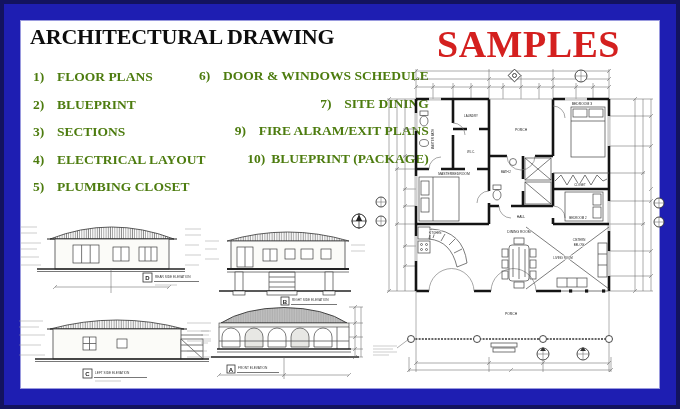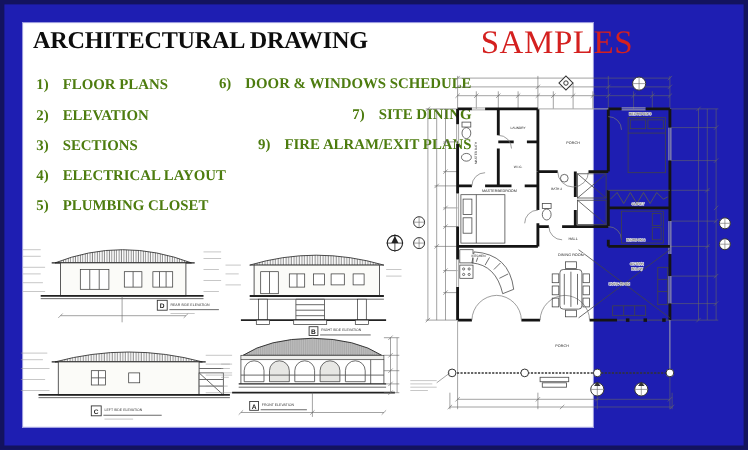--- a/index.html
+++ b/index.html
@@ -1,23 +1,23 @@
 <!DOCTYPE html>
 <html><head>
 <meta charset="utf-8">
 <style>
   html,body{margin:0;padding:0;background:#444;}
   .page{position:relative;width:680px;height:409px;background:#1e1eb2;overflow:hidden;
         font-family:"Liberation Serif",serif;}
   .frame-edge{position:absolute;inset:0;border:4px solid #13135f;pointer-events:none;}
-  .content{position:absolute;left:20px;top:20px;width:520px;height:369px;background:#ffffff;
+  .content{position:absolute;left:20px;top:20px;width:640px;height:369px;background:#ffffff;
            border:1px solid #9a9ade;box-sizing:border-box;}
   .title{position:absolute;left:9px;top:3px;font-size:22px;font-weight:700;color:#0d0d0d;
          letter-spacing:-0.2px;white-space:nowrap;}
-  .samples{position:absolute;left:416px;top:1px;font-size:30px;font-weight:400;color:#d4201f;
+  .samples{position:absolute;left:416px;top:1px;font-size:38px;font-weight:700;color:#d4201f;
            letter-spacing:0.5px;white-space:nowrap;}
   .svc-col{position:absolute;display:flex;flex-direction:column;gap:11.5px;}
   .svc-col.c1{left:12px;top:48px;}
   .svc-col.c2{left:178px;top:47px;align-items:flex-end;}
   .svc-item{font-size:13.5px;font-weight:700;color:#4d7c0f;white-space:nowrap;}
   .svc-item .num{display:inline-block;min-width:20px;}
   .svc-item .lbl{margin-left:4px;}
   svg{position:absolute;overflow:visible;}
   .plan-label{font:3.4px "Liberation Sans",sans-serif;fill:#222;text-anchor:middle;
               paint-order:stroke;stroke:#fff;stroke-width:0.9px;}
@@ -40,30 +40,31 @@
 <body>
 
 <div class="page">
   <div class="content">
 
     <div class="title">ARCHITECTURAL DRAWING</div>
     <div class="samples">SAMPLES</div>
 
     <div class="svc-col c1">
       <div class="svc-item"><span class="num">1)</span><span class="lbl">FLOOR PLANS</span></div>
-      <div class="svc-item"><span class="num">2)</span><span class="lbl">ELEVATION</span></div>
+      <div class="svc-item"><span class="num">2)</span><span class="lbl">BLUEPRINT</span></div>
       <div class="svc-item"><span class="num">3)</span><span class="lbl">SECTIONS</span></div>
       <div class="svc-item"><span class="num">4)</span><span class="lbl">ELECTRICAL LAYOUT</span></div>
       <div class="svc-item"><span class="num">5)</span><span class="lbl">PLUMBING CLOSET</span></div>
     </div>
 
     <div class="svc-col c2">
       <div class="svc-item"><span class="num">6)</span><span class="lbl">DOOR &amp; WINDOWS SCHEDULE</span></div>
       <div class="svc-item"><span class="num">7)</span><span class="lbl">SITE DINING</span></div>
       <div class="svc-item"><span class="num">9)</span><span class="lbl">FIRE ALRAM/EXIT PLANS</span></div>
+      <div class="svc-item"><span class="num">10)</span><span class="lbl">BLUEPRINT (PACKAGE)</span></div>
     </div>
 
     <svg style="left:350px;top:40px;" width="298" height="318" viewBox="0 0 298 318">
 
       <g class="dims">
         <path d="M45,10 H238 M45,18 H238 M45,26 H238"></path>
         <path d="M45,8 V38 M118,8 V38 M182,8 V38 M238,8 V38 M62,22 V38 M82,22 V38 M100,22 V38 M132,22 V38 M150,14 V38 M168,22 V38 M205,22 V38 M222,22 V38"></path>
         <path d="M43,12l4,-4 M236,12l4,-4 M43,20l4,-4 M116,20l4,-4 M180,20l4,-4 M236,20l4,-4 M43,28l4,-4 M60,28l4,-4 M80,28l4,-4 M98,28l4,-4 M116,28l4,-4 M130,28l4,-4 M148,28l4,-4 M166,28l4,-4 M180,28l4,-4 M203,28l4,-4 M220,28l4,-4 M236,28l4,-4"></path>
         <path d="M18,38 V230 M26,38 V230 M34,38 V230"></path>
         <path d="M16,38 H45 M16,230 H45 M24,108 H45 M24,163 H45 M32,68 H45 M32,95 H45 M32,128 H45 M32,145 H45 M32,185 H45 M32,205 H45"></path>

